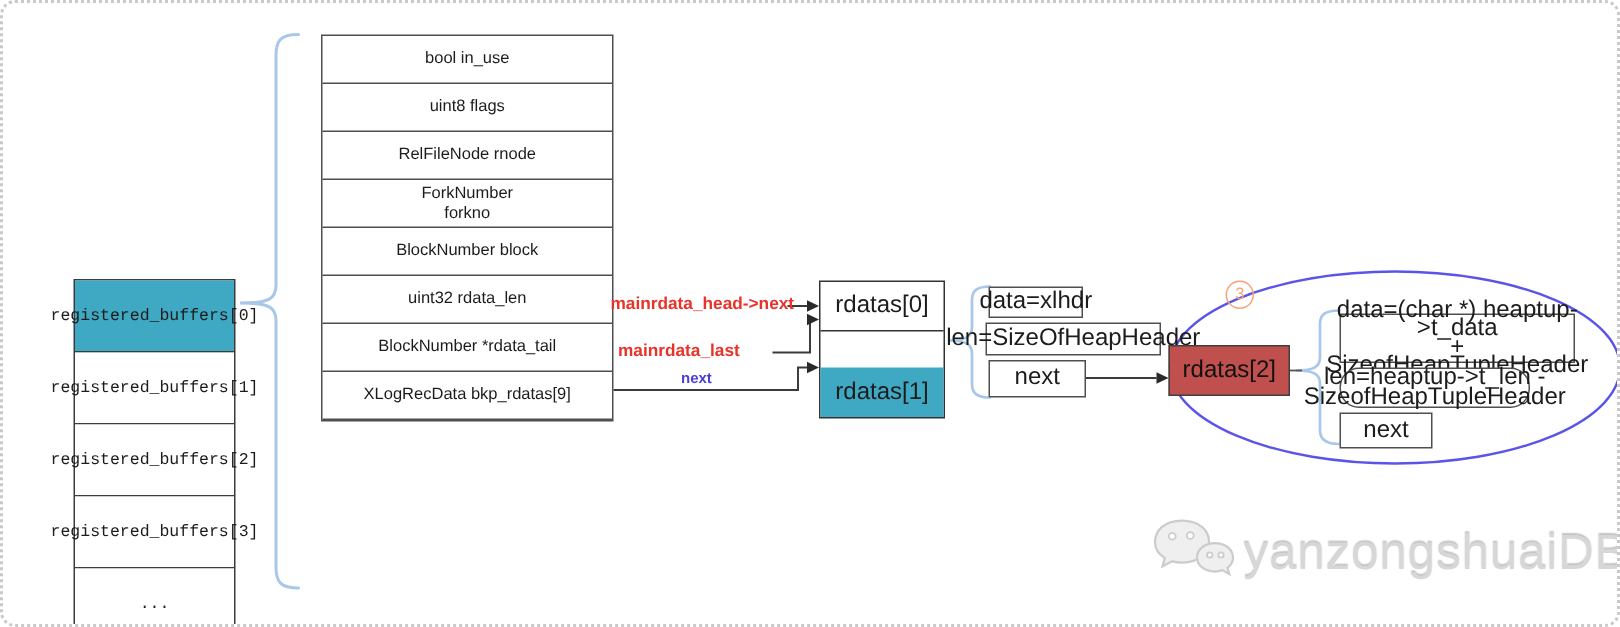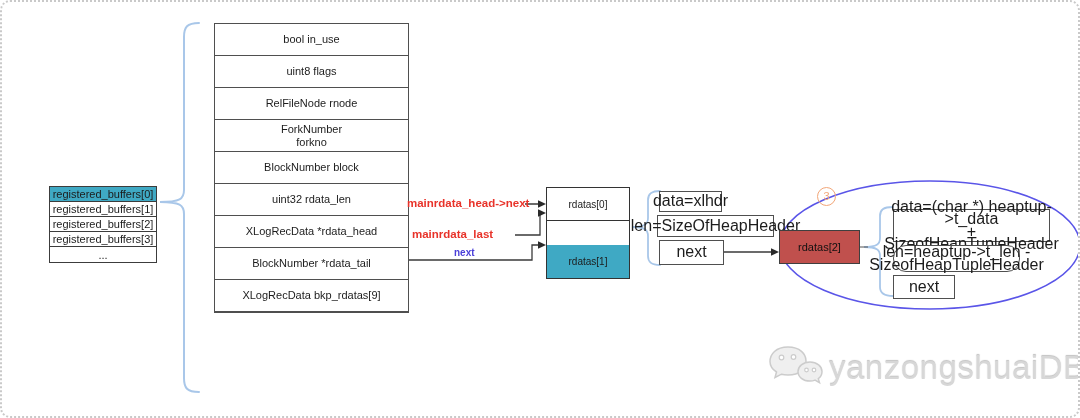--- a/index.html
+++ b/index.html
@@ -22,58 +22,58 @@
   .overlay{position:absolute; left:0; top:0; width:1080px; height:418px; z-index:1;}
   .brace{fill:none; stroke:var(--brace-blue); stroke-width:2; stroke-linecap:round;}
   .wire{fill:none; stroke:var(--line); stroke-width:1.3;}
   .wire-light{fill:none; stroke:#555; stroke-width:1.2;}
   .arrowhead{fill:#2a2a2a;}
   .big-ellipse{fill:none; stroke:var(--ellipse-stroke); stroke-width:1.6;}
 
   
   .buffers{position:absolute; left:47px; top:184px; width:108px; z-index:2;
     border:1px solid #3c3c3c; box-sizing:border-box; background:#fff;}
-  .buf-row{height:15px; box-sizing:border-box; border-bottom:1px solid #3c3c3c;
+  .buf-row{height:48px; box-sizing:border-box; border-bottom:1px solid #3c3c3c;
     display:flex; align-items:center; justify-content:center;
-    font-size:11px; background:#fff;}
+    font-size:11px; background:#fff;font-family:Liberation Mono, monospace;}
   .buf-row:last-child{border-bottom:none;}
   .buf-row.hl{background:var(--teal);}
 
   
   .struct{position:absolute; left:199px; top:21px; width:195px; z-index:2;
     border:1px solid var(--box-border); box-sizing:border-box; background:#fff;margin-left:13px;}
   .srow{height:32px; box-sizing:border-box; border-bottom:1px solid var(--box-border);
     display:flex; align-items:center; justify-content:center; text-align:center;
     font-size:11px; line-height:13px; white-space:pre-line;}
   .srow.tall{height:55px; border-bottom:none;}
 
   
   .rstack{position:absolute; left:544px; top:185px; width:84px; z-index:2;
     border:1px solid #333; box-sizing:border-box; background:#fff;}
   .rrow{height:33px; box-sizing:border-box; display:flex; align-items:center;
-    justify-content:center; font-size:10px;}
+    justify-content:center; font-size:16px;}
   .rrow.first{border-bottom:1px solid #333;}
   .rrow.hl{background:var(--teal);margin-top:24px;}
 
   
   .ptr-label{position:absolute; z-index:2; font-size:11.5px; font-weight:700;
     color:var(--label-red); white-space:nowrap;}
   .ptr-next{position:absolute; z-index:2; font-size:10px; font-weight:600;
     color:var(--label-blue); white-space:nowrap;}
 
   
   .wbox{position:absolute; z-index:2; border:1px solid var(--box-border);
     box-sizing:border-box; background:#fff; display:flex; align-items:center;
     justify-content:center; text-align:center; font-size:16px; line-height:12.5px;
     white-space:pre-line;}
 
   
   .redbox{position:absolute; left:777px; top:228px; width:81px; height:34px;
     z-index:2; background:var(--red); border:1px solid #3f3f3f; box-sizing:border-box;
-    display:flex; align-items:center; justify-content:center; font-size:11px; color:#111;}
+    display:flex; align-items:center; justify-content:center; font-size:16px; color:#111;}
 
   
   .badge{position:absolute; left:815px; top:185px; width:17px; height:17px; z-index:3;
     border:1.5px solid #f2a678; border-radius:50%; color:#f2a678; font-size:11px;
     line-height:17px; text-align:center; box-sizing:content-box; background:transparent;}
 
   
   .watermark{position:absolute; left:765px; top:342px; z-index:2; display:flex;
     align-items:center; gap:6px;}
   .wm-text{font-size:33px; color:var(--wm); letter-spacing:0.5px;
@@ -115,21 +115,20 @@
   </div>
 
   <div class="struct">
     <div class="srow">bool in_use</div>
     <div class="srow">uint8 flags</div>
     <div class="srow">RelFileNode rnode</div>
     <div class="srow">ForkNumber
 forkno</div>
     <div class="srow">BlockNumber block</div>
     <div class="srow">uint32 rdata_len</div>
-    <div class="srow">XLogRecData *rdata_head</div>
     <div class="srow">BlockNumber *rdata_tail</div>
     <div class="srow">XLogRecData bkp_rdatas[9]</div>
   </div>
 
   <div class="ptr-label" style="left:405px; top:195px; width:116px;">mainrdata_head-&gt;next</div>
   <div class="ptr-label" style="left:410px; top:226px; width:103px;">mainrdata_last</div>
   <div class="ptr-next" style="left:452px; top:245px;">next</div>
 
   <div class="rstack">
     <div class="rrow first">rdatas[0]</div>

